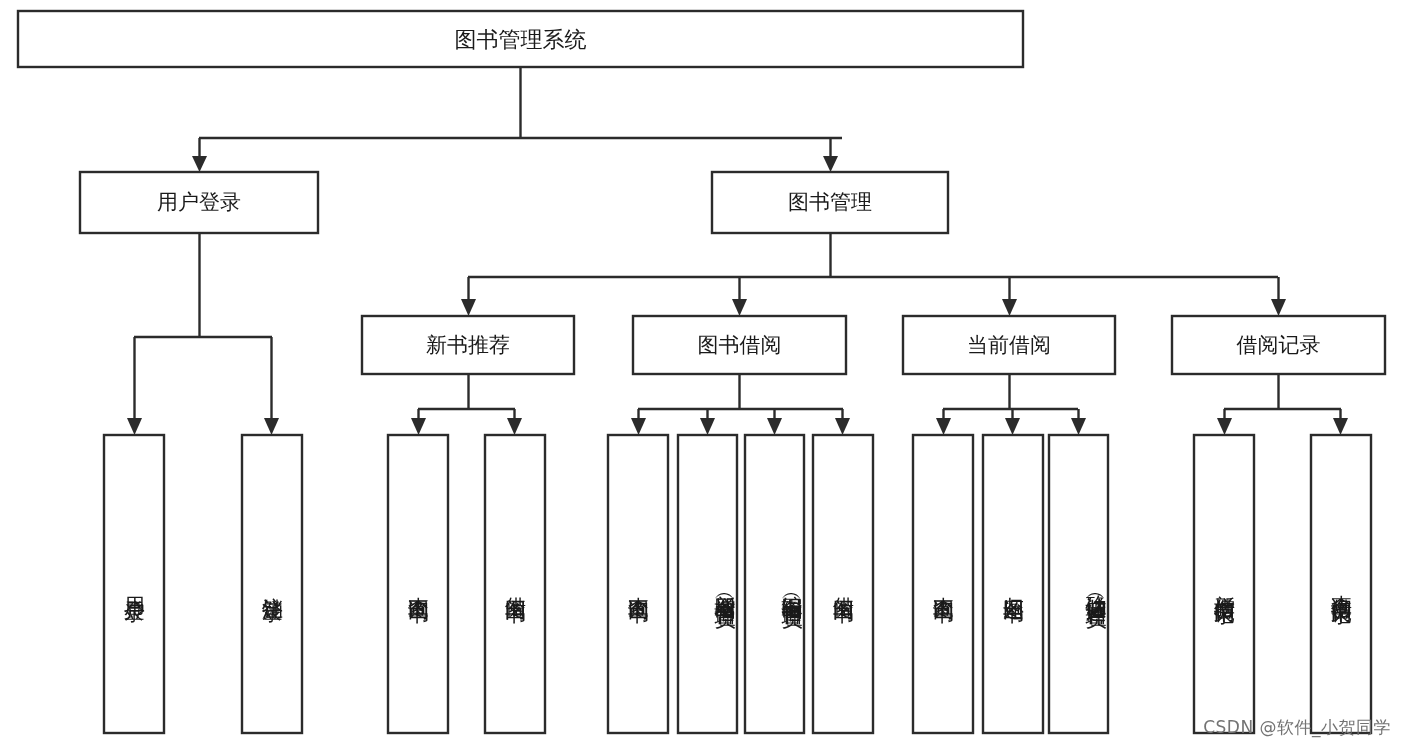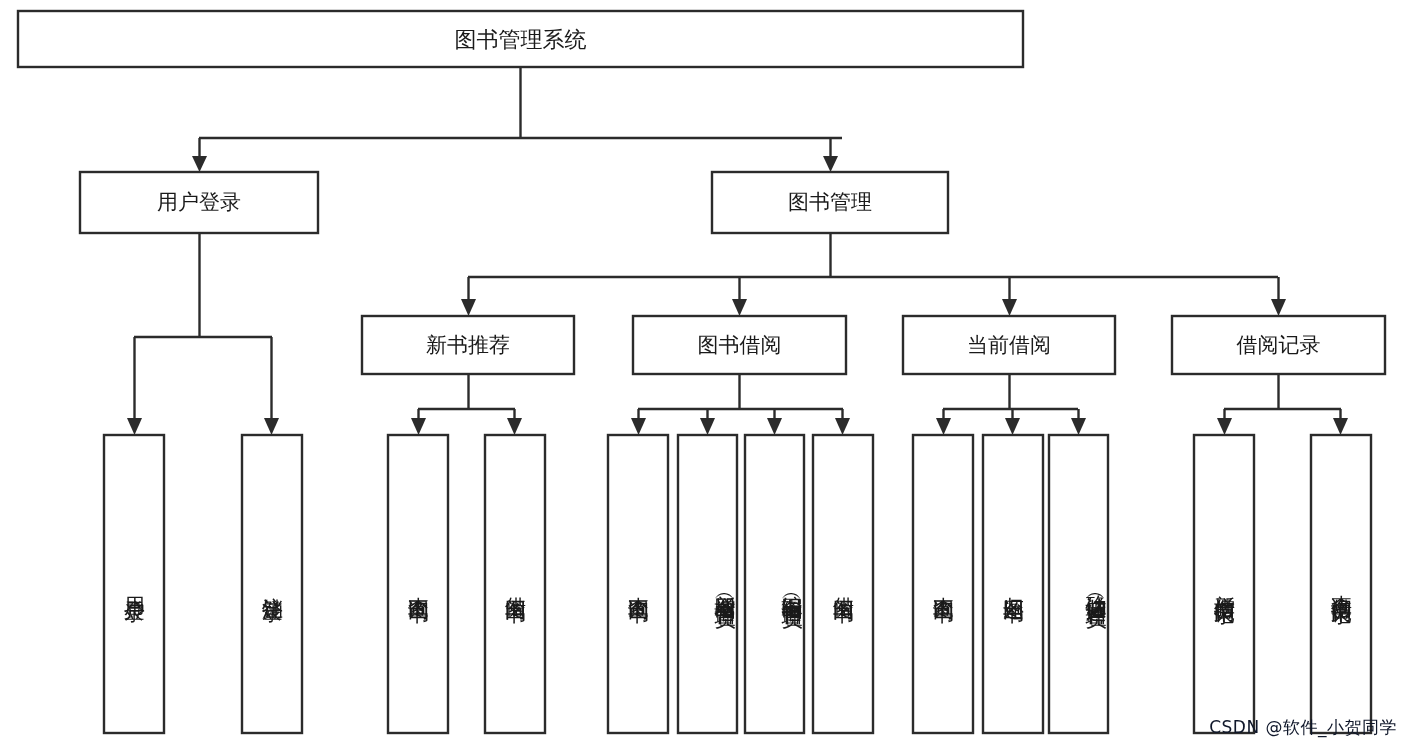--- a/index.html
+++ b/index.html
@@ -62,25 +62,25 @@
     font-size: 21px;
     line-height: 1.18;
     letter-spacing: 2px;
     color: #1a1a1a;
     text-align: center;
     white-space: nowrap;
     pointer-events: none;
   }
   #watermark {
     position: absolute;
-    right: 8px;
+    right: 14px;
     bottom: 8px;
     font-family: "DejaVu Sans", "Liberation Sans", sans-serif;
     font-size: 17px;
-    color: #0f172a;
+    color: #737373;
     white-space: nowrap;
     letter-spacing: 0.5px;
   }
 </style>
 </head>
 <body>
 
 <div id="diagram-root">
 
   <svg id="diagram-svg" viewBox="0 0 1405 747">

